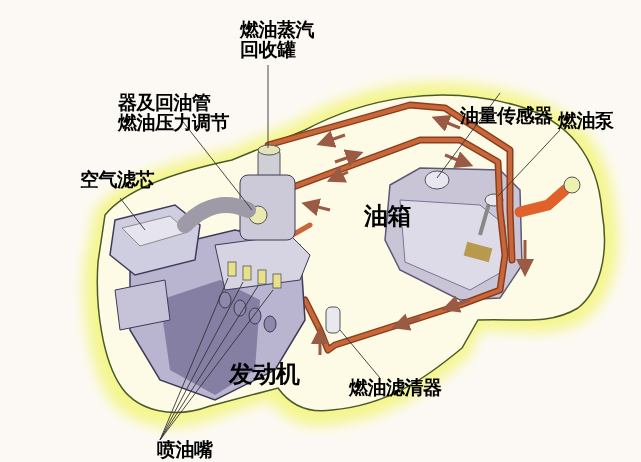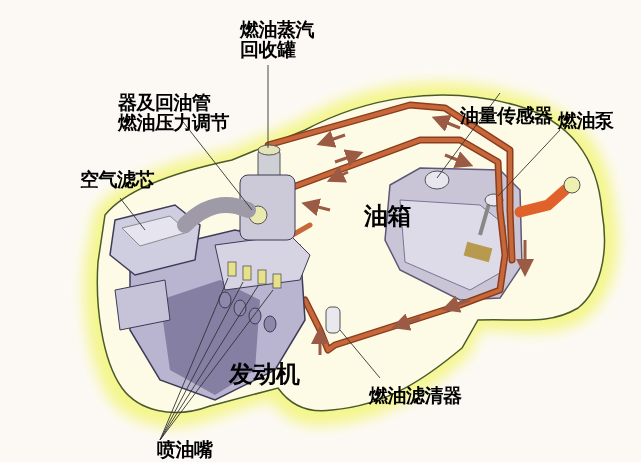--- a/index.html
+++ b/index.html
@@ -125,15 +125,15 @@
 <div class="label lbl-md" style="left:460px;top:72px;margin-top:34px;">油量传感器</div>
 
 <div class="label lbl-md" style="left:558px;top:111px;">燃油泵</div>
 
 <div class="label lbl-md" style="left:80px;top:170px;">空气滤芯</div>
 
 <div class="label lbl-lg" style="left:364px;top:204px;">油箱</div>
 
 <div class="label lbl-lg" style="left:229px;top:362px;">发动机</div>
 
-<div class="label lbl-md" style="left:349px;top:386px;margin-left:20px;">燃油滤清器</div>
+<div class="label lbl-md" style="left:349px;top:378px;">燃油滤清器</div>
 
 <div class="label lbl-md" style="left:146px;top:440px;padding-left:11px;">喷油嘴</div>
 
 </body></html>

